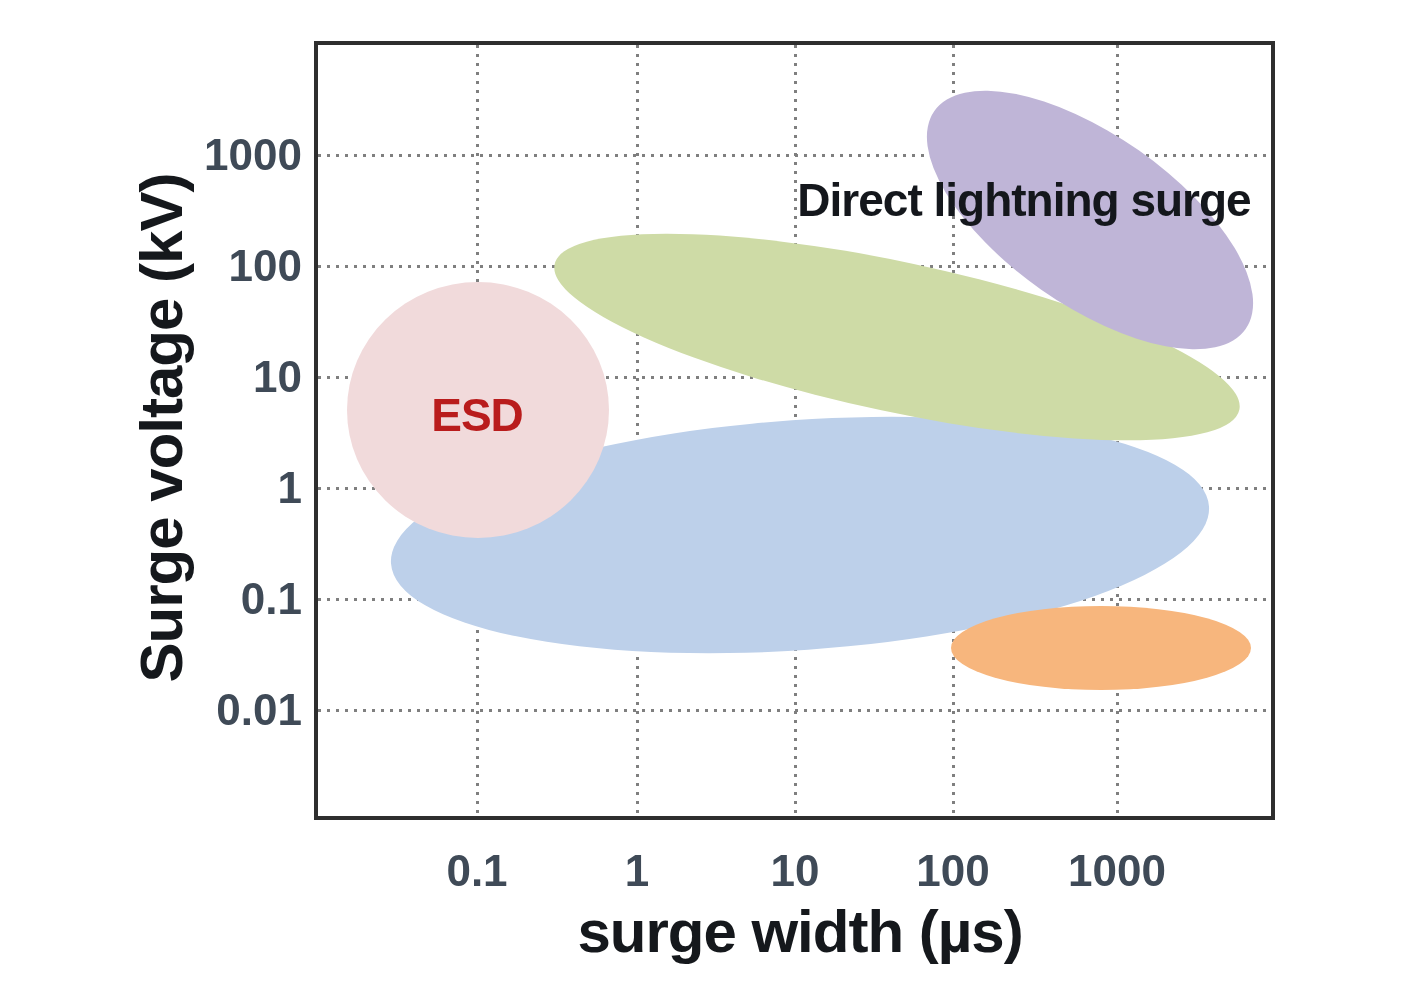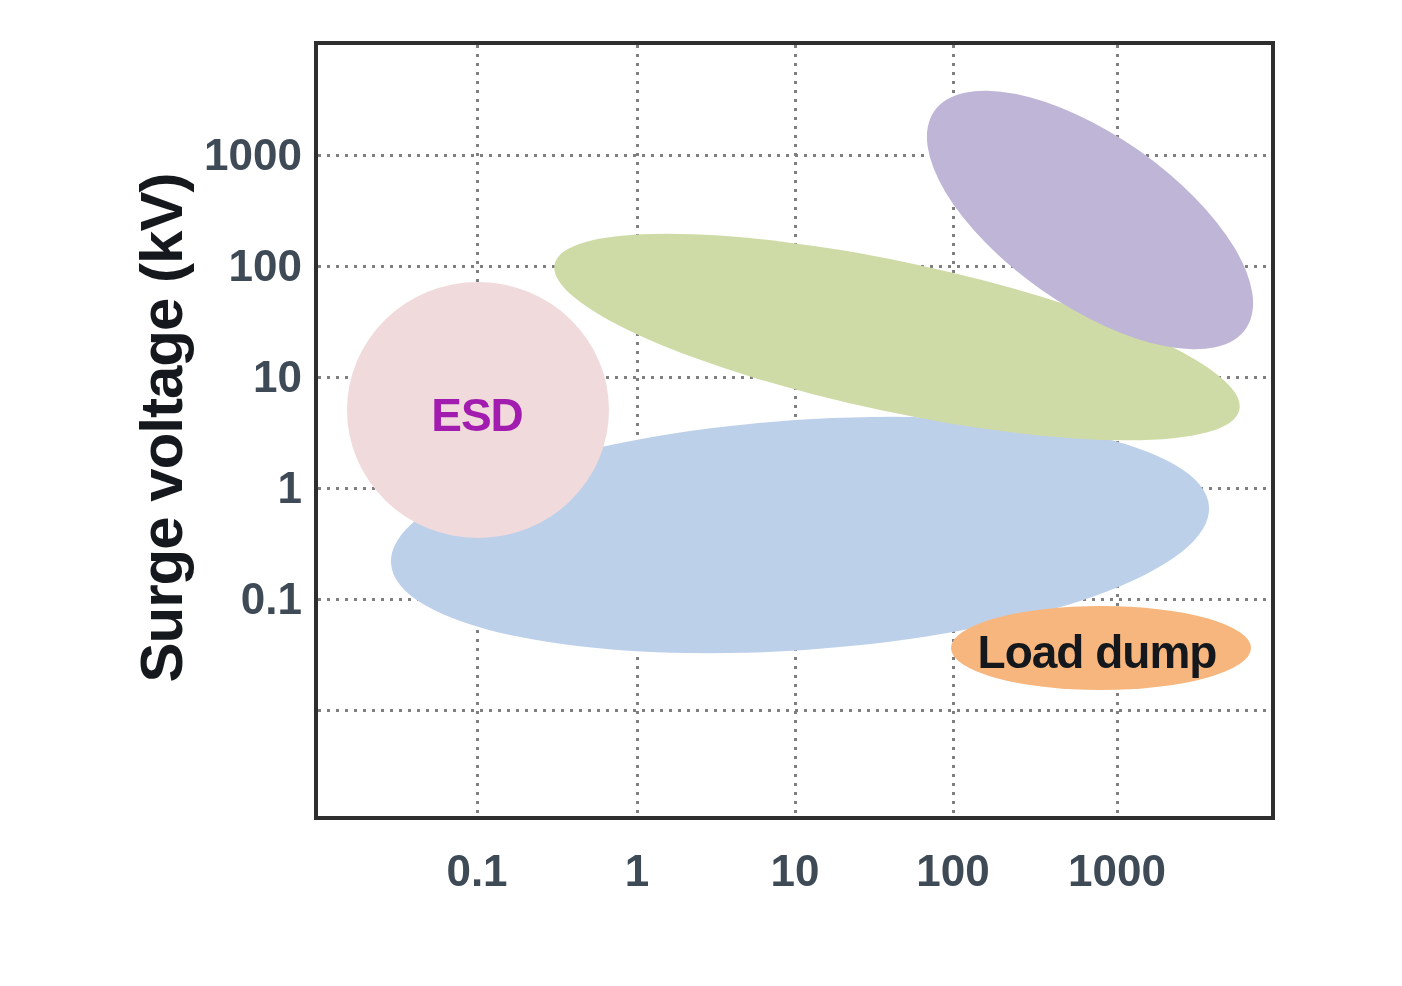--- a/index.html
+++ b/index.html
@@ -33,41 +33,43 @@
   #y-axis-title{transform:translate(-50%,-50%) rotate(-90deg);transform-origin:center center;}
   #x-axis-title{transform:translate(-50%,-50%);}
 </style>
 </head>
 <body>
 
 <div id="canvas">
   <div id="plot-area"></div>
   <div id="plot-border" style="left: 314px; top: 41px; width: 953px; height: 771px; border-color: rgb(46, 46, 46);"></div>
   <div id="y-axis-title" class="axis-title" style="left: 161px; top: 428px;">Surge voltage (kV)</div>
+  <div id="x-axis-title" class="axis-title" style="left: 800px; top: 931px;">surge width (µs)</div>
 <div class="gridline h" style="left: 318px; width: 953px; top: 154px;"></div>
     <div class="ytick" style="left: 142px; top: 128px; color: rgb(63, 74, 87);">1000</div>
     <div class="gridline h" style="left: 318px; width: 953px; top: 265px;"></div>
     <div class="ytick" style="left: 142px; top: 239px; color: rgb(63, 74, 87);">100</div>
     <div class="gridline h" style="left: 318px; width: 953px; top: 376px;"></div>
     <div class="ytick" style="left: 142px; top: 350px; color: rgb(63, 74, 87);">10</div>
     <div class="gridline h" style="left: 318px; width: 953px; top: 487px;"></div>
     <div class="ytick" style="left: 142px; top: 461px; color: rgb(63, 74, 87);">1</div>
     <div class="gridline h" style="left: 318px; width: 953px; top: 598px;"></div>
     <div class="ytick" style="left: 142px; top: 572px; color: rgb(63, 74, 87);">0.1</div>
     <div class="gridline h" style="left: 318px; width: 953px; top: 709px;"></div>
+    <div class="ytick" style="left: 142px; top: 683px; color: rgb(63, 74, 87);">0.01</div>
     <div class="gridline v" style="top: 45px; height: 771px; left: 476px;"></div>
     <div class="xtick" style="left: 392px; top: 846px; color: rgb(63, 74, 87);">0.1</div>
     <div class="gridline v" style="top: 45px; height: 771px; left: 636px;"></div>
     <div class="xtick" style="left: 552px; top: 846px; color: rgb(63, 74, 87);">1</div>
     <div class="gridline v" style="top: 45px; height: 771px; left: 794px;"></div>
     <div class="xtick" style="left: 710px; top: 846px; color: rgb(63, 74, 87);">10</div>
     <div class="gridline v" style="top: 45px; height: 771px; left: 952px;"></div>
     <div class="xtick" style="left: 868px; top: 846px; color: rgb(63, 74, 87);">100</div>
     <div class="gridline v" style="top: 45px; height: 771px; left: 1116px;"></div>
     <div class="xtick" style="left: 1032px; top: 846px; color: rgb(63, 74, 87);">1000</div>
     <div class="region" style="left: 390px; top: 420px; width: 820px; height: 230px; background: rgb(189, 208, 234); z-index: 1; transform: rotate(-4deg);"></div>
     <div class="region" style="left: 547px; top: 262px; width: 700px; height: 150px; background: rgb(206, 219, 166); z-index: 2; transform: rotate(12deg);"></div>
     <div class="region" style="left: 900px; top: 135px; width: 380px; height: 170px; background: rgb(191, 181, 215); z-index: 3; transform: rotate(35deg);"></div>
     <div class="region" style="left: 347px; top: 282px; width: 262px; height: 256px; background: rgb(241, 218, 219); z-index: 4; transform: rotate(0deg);"></div>
     <div class="region" style="left: 951px; top: 606px; width: 300px; height: 84px; background: rgb(247, 182, 125); z-index: 4; transform: rotate(0deg);"></div>
-    <div class="region-label" style="left: 477px; top: 415px; color: #a21caf;">ESD</div>
-    <div class="region-label" style="left: 1097px; top: 652px; color: rgb(20, 23, 28);">Load dump</div>
+    <div class="region-label" style="left: 1024px; top: 200px; color: rgb(20, 23, 28);">Direct lightning surge</div>
+    <div class="region-label" style="left: 477px; top: 415px; color: #b91c1c;">ESD</div>
   </div>
 
 </body></html>

